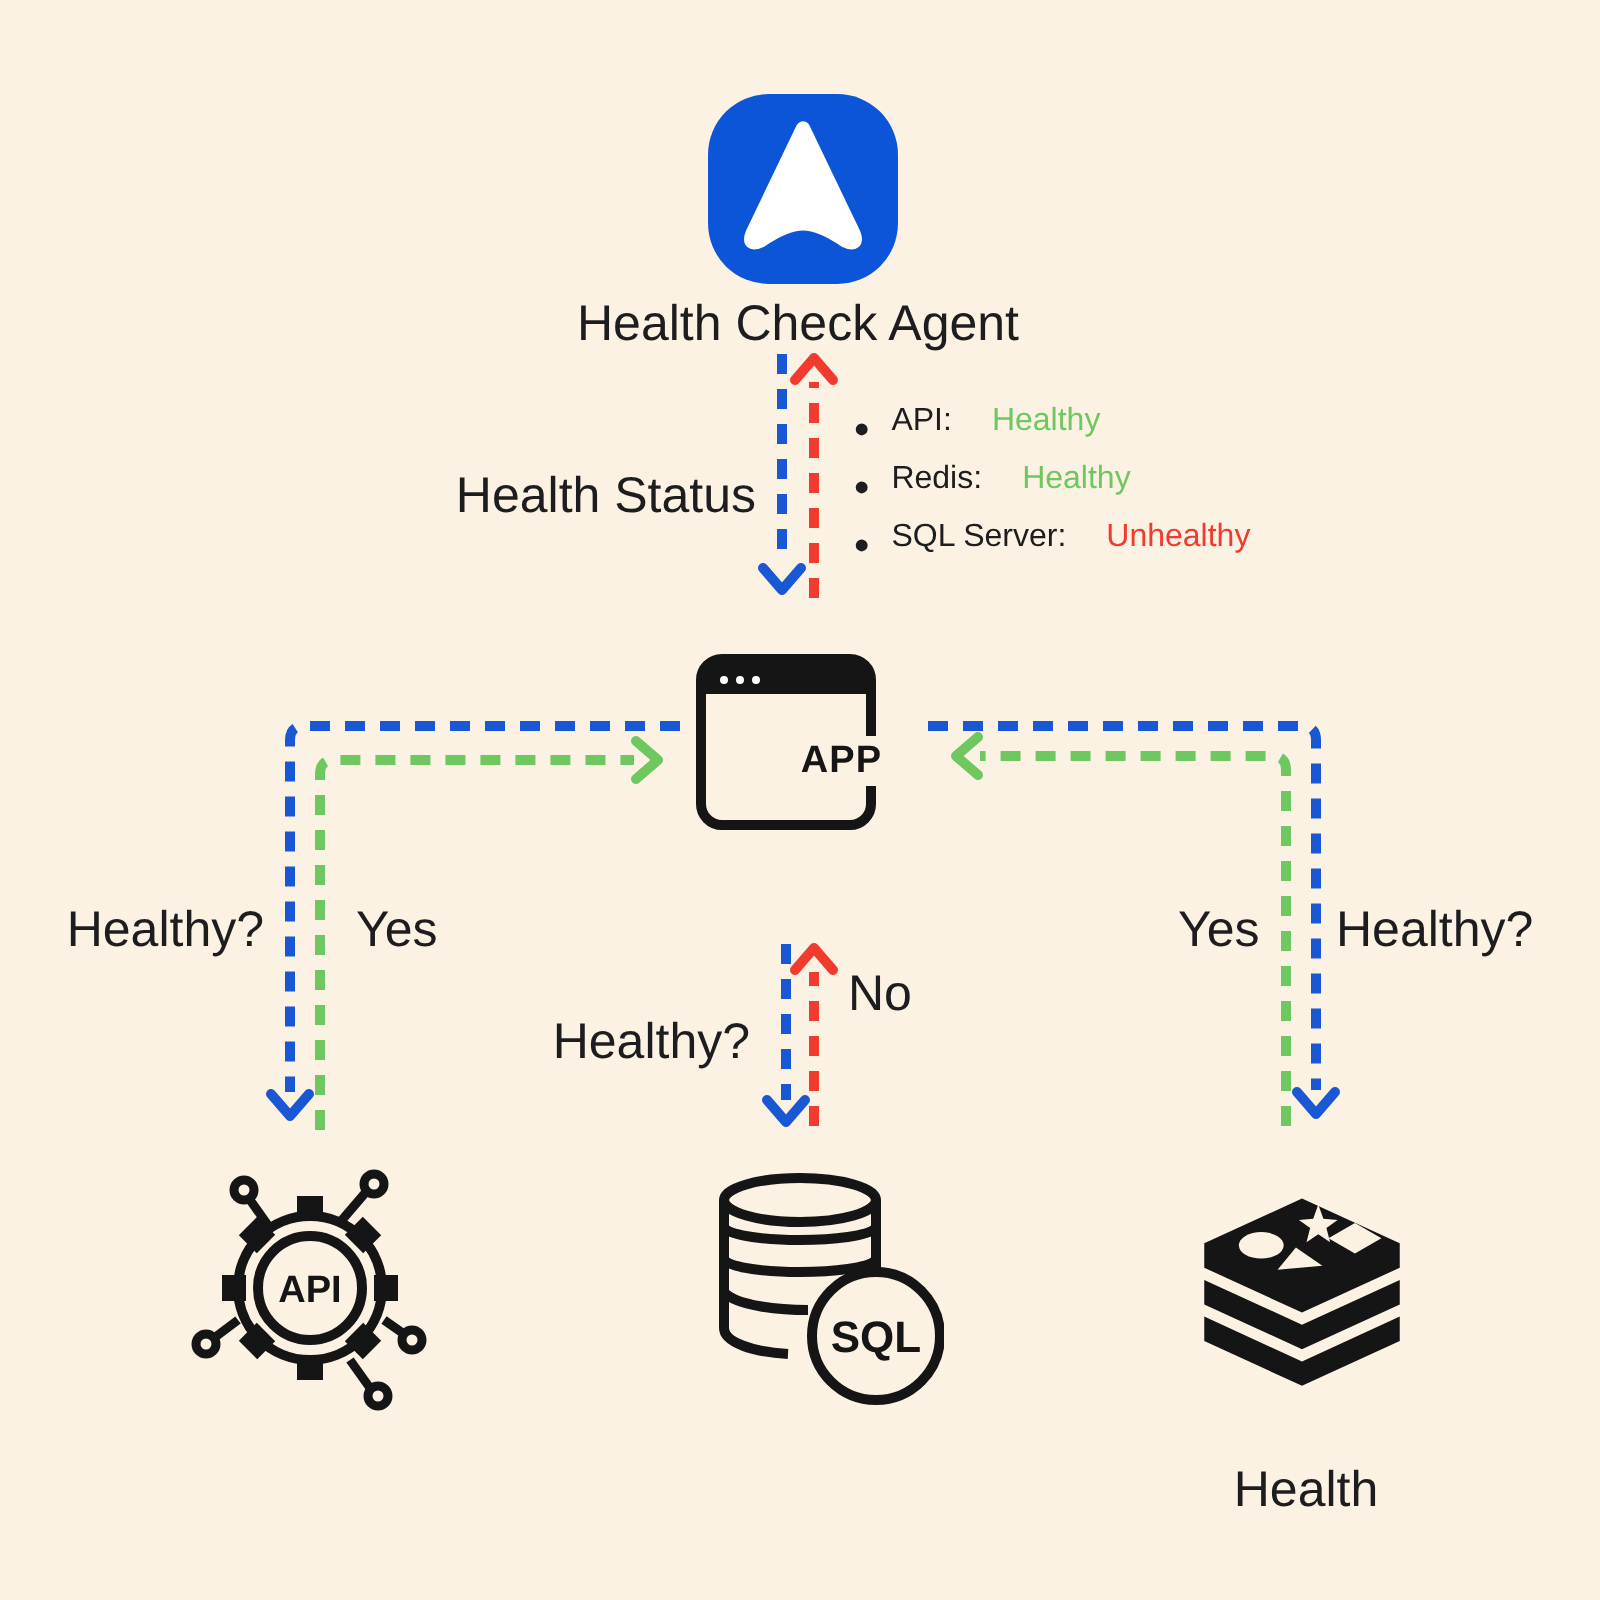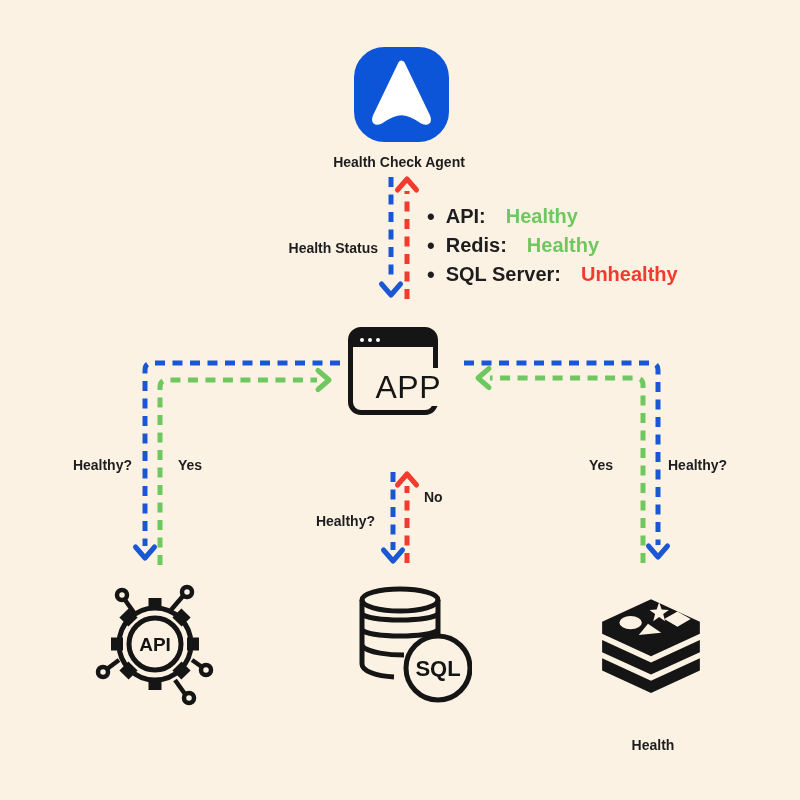--- a/index.html
+++ b/index.html
@@ -11,40 +11,40 @@
     overflow:hidden;
   }
   .canvas{position:relative;width:800px;height:800px;}
   .arrows{position:absolute;left:0;top:0;pointer-events:none;}
   .shaft{fill:none;stroke-width:5;stroke-dasharray:10 7.5;stroke-linecap:butt;}
   .head{fill:none;stroke-width:5;stroke-linecap:round;stroke-linejoin:round;}
   .e-blue{stroke:var(--blue,#1a57d4);}
   .e-red{stroke:var(--red,#f23b2f);}
   .e-green{stroke:var(--green,#6fc75f);}
 
-  .label{position:absolute;font-size:14px;font-weight:700;line-height:28px;white-space:nowrap;}
+  .label{position:absolute;font-size:25px;font-weight:400;line-height:28px;white-space:nowrap;}
   .centered{transform:translateX(-50%);}
   .right-anchored{text-align:right;}
 
   
   .agent-icon{position:absolute;left:353px;top:46px;}
   
   .app-icon{position:absolute;left:348px;top:327px;width:90px;height:88px;
     border:5px solid var(--icon-ink,#151515);border-radius:13px;box-sizing:border-box;}
   .app-header{position:absolute;left:0;top:0;right:0;height:15px;
     background:var(--icon-ink,#151515);border-radius:5px 5px 0 0;
     display:flex;align-items:center;gap:4px;padding-left:7px;}
   .dot{width:4px;height:4px;border-radius:50%;background:#fff;}
-  .app-word{position:absolute;right:-12px;top:36px;font-size:32px;font-weight:400;
+  .app-word{position:absolute;right:-12px;top:36px;font-size:19px;font-weight:700;
     line-height:1;color:var(--icon-ink,#151515);background:var(--background,#fcf2e3);
     padding:3px 4px;letter-spacing:0.5px;}
 
   
   .status-list{position:absolute;left:427px;top:202px;list-style:none;margin:0;padding:0;}
-  .status-list li{display:flex;align-items:center;height:29px;font-size:20px;font-weight:700;}
+  .status-list li{display:flex;align-items:flex-start;height:29px;font-size:16px;font-weight:400;}
   .status-list li::before{content:"\2022";font-size:22px;margin-right:11px;color:var(--ink,#1d1d1f);}
   .item-value{margin-left:20px;}
   .item-value[data-state="healthy"]{color:var(--green,#6fc75f);}
   .item-value[data-state="unhealthy"]{color:var(--red,#f23b2f);}
 
   .service-icon{position:absolute;}
   svg text{font-family:"Liberation Sans", sans-serif;}
 </style>
 </head>
 <body>

